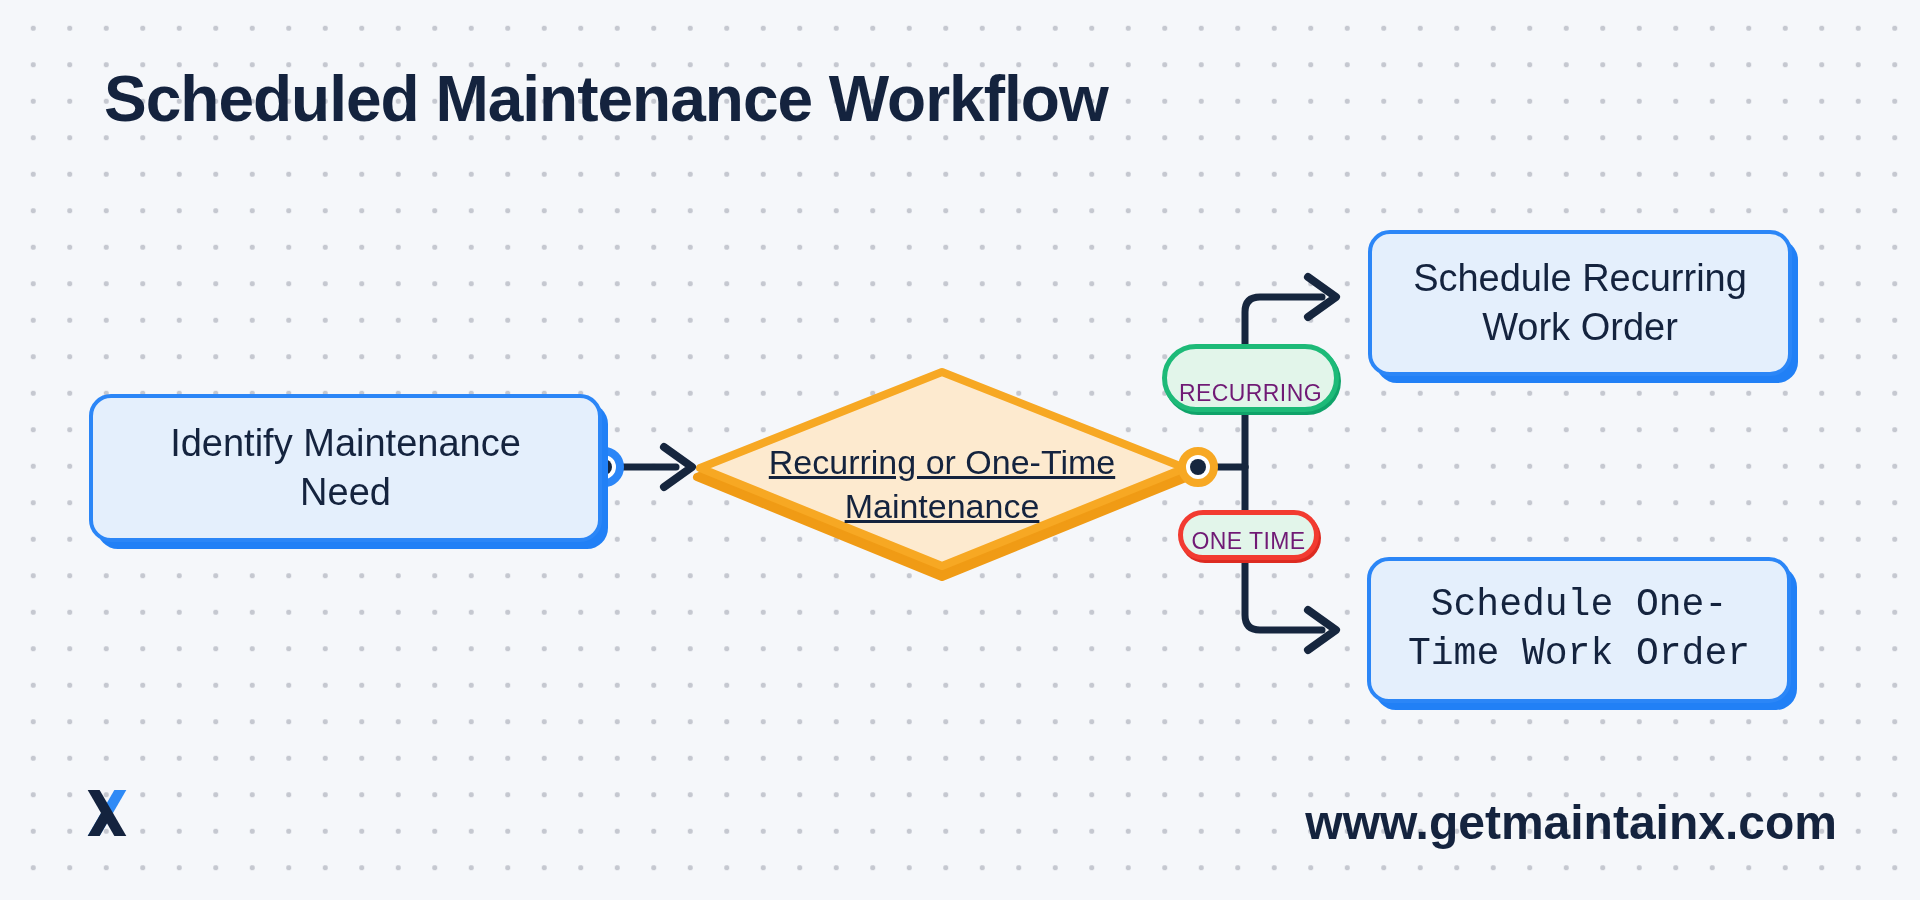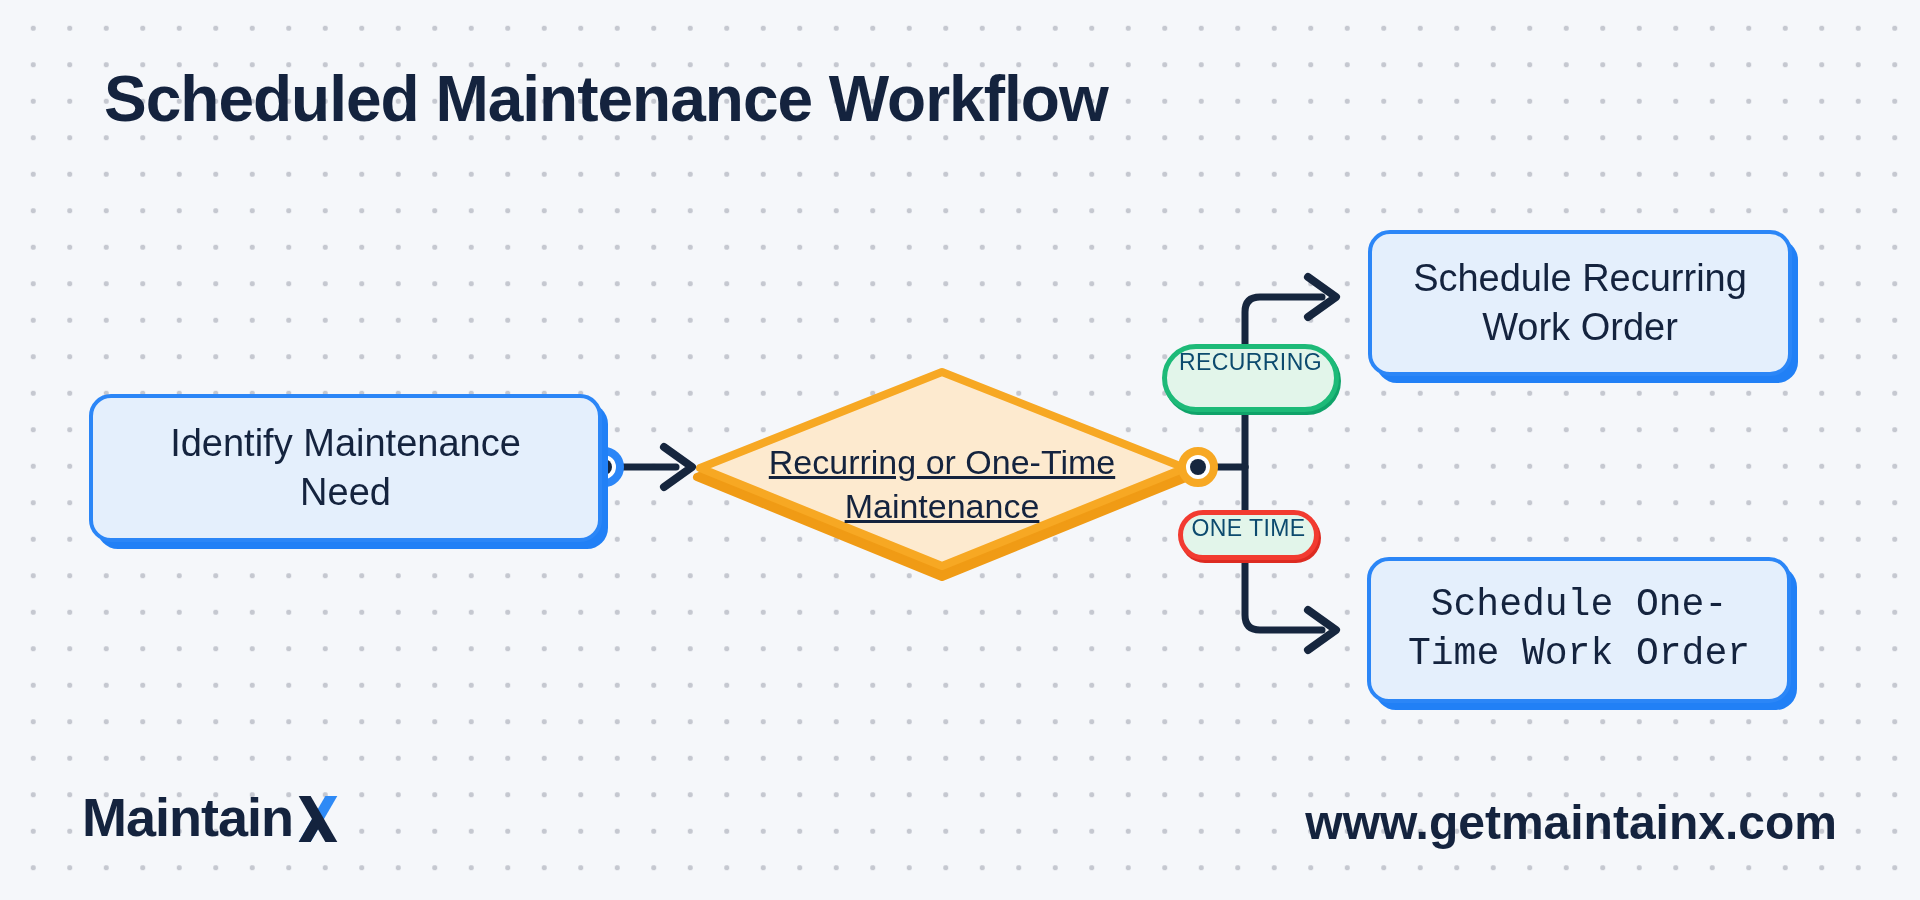--- a/index.html
+++ b/index.html
@@ -45,22 +45,22 @@
     display:flex; align-items:center; justify-content:center;
     text-align:center; font-size:34px; font-weight:500; line-height:1.3;
     color:#14233e;
     text-decoration:underline;
   }
   .diamond-label .label { max-width:432px; }
 
   .pill {
     position:absolute; border-radius:999px;
     background:#e2f5ea;
-    display:flex; align-items:flex-start; justify-content:center;
-    font-size:23px; font-weight:500; letter-spacing:0.4px; color:#0c4a6e;
+    display:flex; align-items:flex-end; justify-content:center;
+    font-size:23px; font-weight:500; letter-spacing:0.4px; color:#701a75;
     white-space:nowrap;
   }
   .pill-recurring {
     left:1162px; top:344px; width:177px; height:68px;
     border:5px solid #1dba78; box-shadow:2px 3px 0 #0fa369;
   }
   .pill-onetime {
     left:1178px; top:510px; width:141px; height:50px;
     border:5px solid #f23b30; box-shadow:2px 3px 0 #dd2b21;
   }
@@ -130,21 +130,20 @@
 
   <div class="flow-box box-recurring">
     <span class="label">Schedule Recurring Work Order</span>
   </div>
 
   <div class="flow-box box-onetime">
     <span class="label">Schedule One-Time Work Order</span>
   </div>
 
   <div class="footer-logo">
-    <span class="brand-text">Maintain</span>
     <svg viewBox="0 0 100 100" aria-hidden="true">
 
       <polygon points="66,0 92,0 34,100 8,100" fill="#2e8af6"></polygon>
 
       <polygon points="37,50 63,50 34,100 8,100" fill="#14233e"></polygon>
 
       <polygon points="8,0 34,0 92,100 66,100" fill="#14233e"></polygon>
     </svg>
   </div>
 

